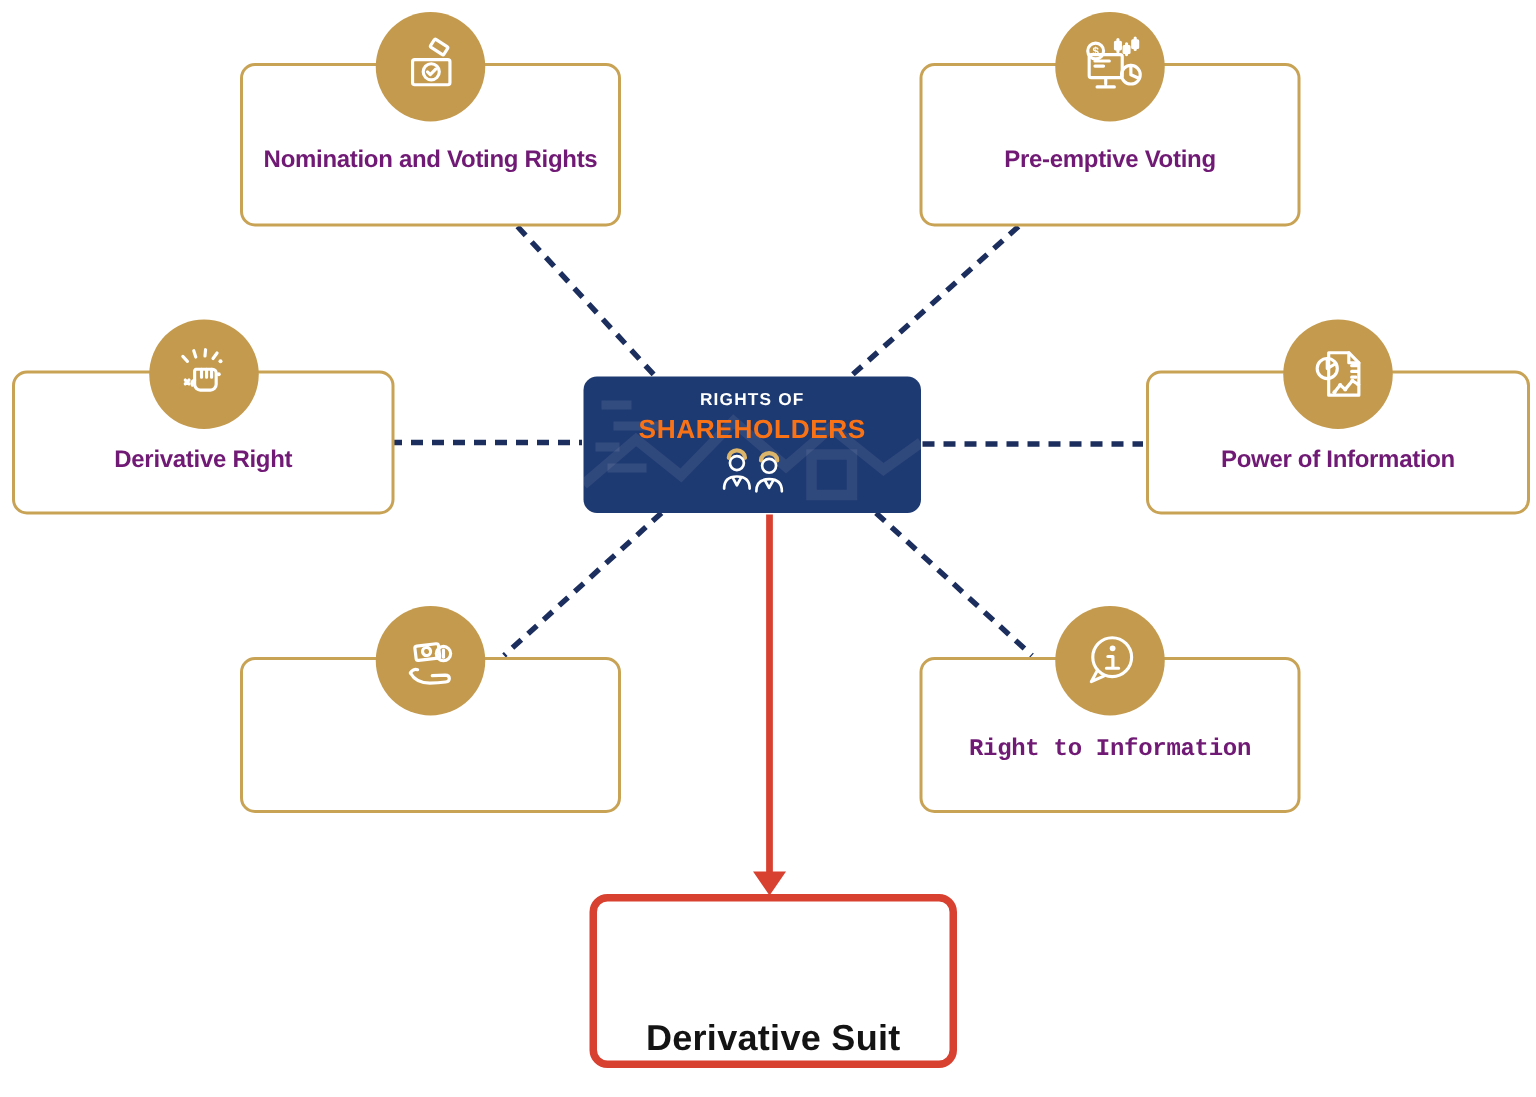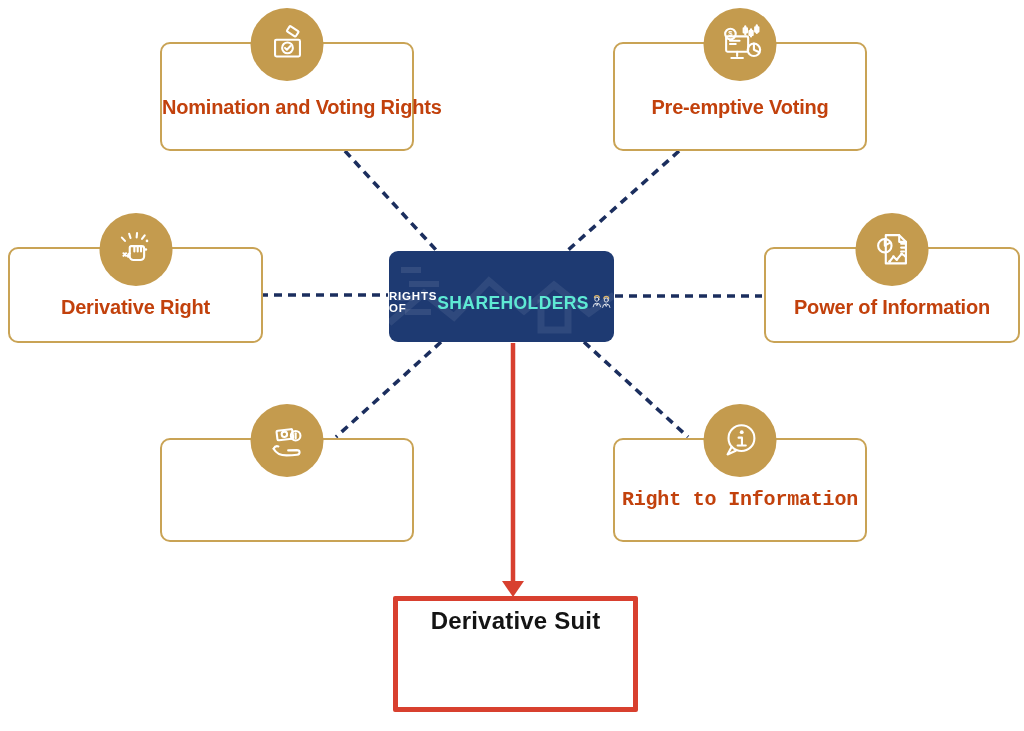--- a/index.html
+++ b/index.html
@@ -7,47 +7,47 @@
     width:1024px;height:731px;position:relative;background:#ffffff;
     font-family:"Liberation Sans", sans-serif;overflow:hidden;
   }
   .overlay{position:absolute;left:0;top:0;z-index:0;}
   .node{
     position:absolute;z-index:2;background:#ffffff;
     border:2.5px solid #c9a355;border-radius:10px;
   }
   .node .label{
     position:absolute;left:0;right:0;top:var(--ly);transform:translateY(-50%);
-    text-align:center;color:#c2410c;font-weight:bold;font-size:20px;
+    text-align:center;color:#701a75;font-weight:bold;font-size:16px;
     letter-spacing:-0.2px;white-space:nowrap;
   }
   .circle{
     position:absolute;left:50%;top:-36px;transform:translateX(-50%);
     width:73px;height:73px;border-radius:50%;background:#c49b4e;
     display:flex;align-items:center;justify-content:center;z-index:3;
   }
   .circle svg{display:block;}
   .center-box{
     position:absolute;left:389px;top:251px;width:225px;height:91px;z-index:2;
-    background:#1e3a72;border-radius:9px;display:flex;flex-direction:row;
+    background:#1e3a72;border-radius:9px;display:flex;flex-direction:column;
     align-items:center;justify-content:flex-start;padding-top:10px;box-sizing:border-box;
     overflow:hidden;
   }
   .center-box .watermark{position:absolute;left:0;top:0;}
   .center-box .c1{
     position:relative;color:#ffffff;font-weight:bold;font-size:11.5px;letter-spacing:0.8px;
   }
   .center-box .c2{
-    position:relative;color:#5eead4;font-weight:bold;font-size:17.5px;letter-spacing:0.4px;margin-top:3px;
+    position:relative;color:#f97316;font-weight:bold;font-size:17.5px;letter-spacing:0.4px;margin-top:3px;
   }
   .center-box .people{position:relative;margin-top:1px;}
   .derivative{
     position:absolute;left:393px;top:596px;width:245px;height:116px;z-index:2;
-    background:#ffffff;border:5px solid #d8402f;border-radius:2px;box-sizing:border-box;
-    display:flex;align-items:flex-start;justify-content:center;
+    background:#ffffff;border:5px solid #d8402f;border-radius:12px;box-sizing:border-box;
+    display:flex;align-items:flex-end;justify-content:center;
   }
   .derivative span{
     color:#141414;font-weight:bold;font-size:24px;letter-spacing:0.2px;padding-top:6px;
   }
   .ic{stroke:#ffffff;stroke-width:2.2;fill:none;stroke-linecap:round;stroke-linejoin:round;}
 </style>
 </head>
 <body>
 
 <svg class="overlay" width="1024" height="731" viewBox="0 0 1024 731">

